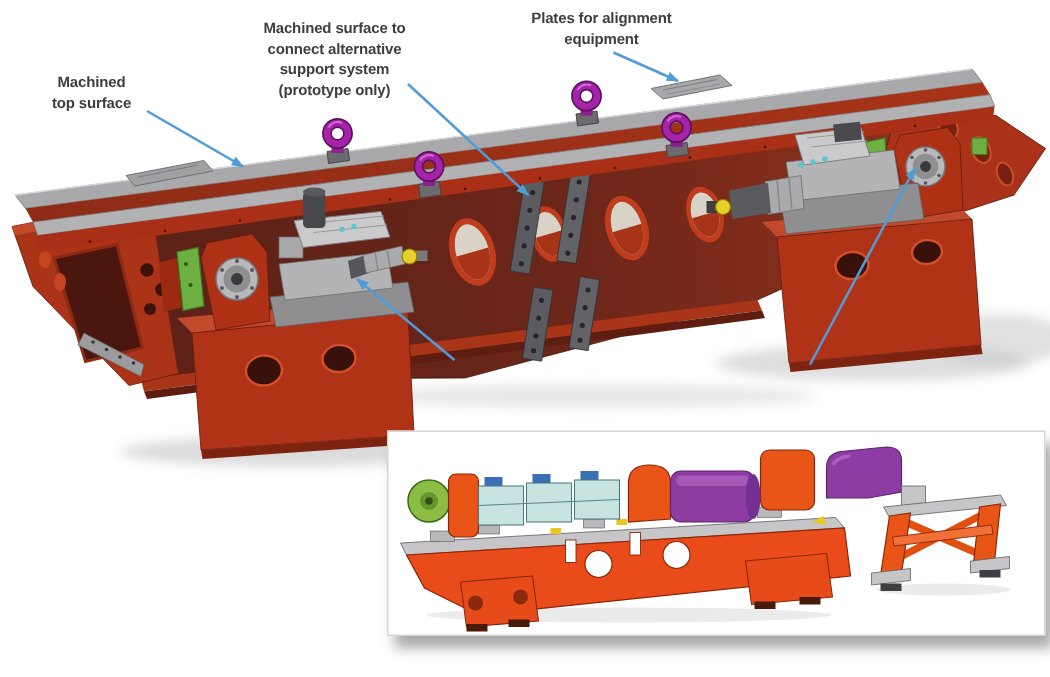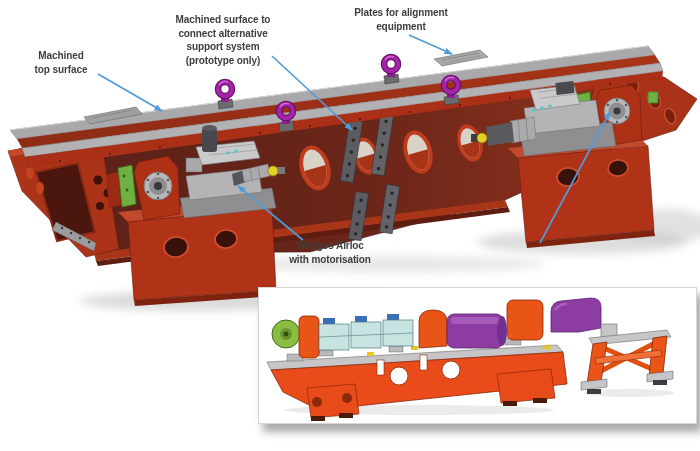--- a/index.html
+++ b/index.html
@@ -316,22 +316,20 @@
   </svg>
 
   <div class="label" style="left:61px;top:49px;">Machined
 top surface</div>
   <div class="label" style="left:223px;top:13px;">Machined surface to
 connect alternative
 support system
 (prototype only)</div>
   <div class="label" style="left:401px;top:6px;text-align:center;">Plates for alignment
 equipment</div>
-  <div class="label" style="left:330px;top:239px;">Wedges Airloc
-with motorisation</div>
 
   <div class="inset">
     <svg width="437" height="135" viewBox="0 0 437 135">
       <g fill="#d8d8d8">
         <ellipse cx="160" cy="122" rx="135" ry="5" opacity="0.5"></ellipse>
         <ellipse cx="370" cy="105" rx="45" ry="4" opacity="0.5"></ellipse>
       </g>
 
       <g>
         <polygon points="8,74 298,57 304,64 12,82" fill="#c6c6c8" stroke="#55555a" stroke-width="0.5"></polygon>

